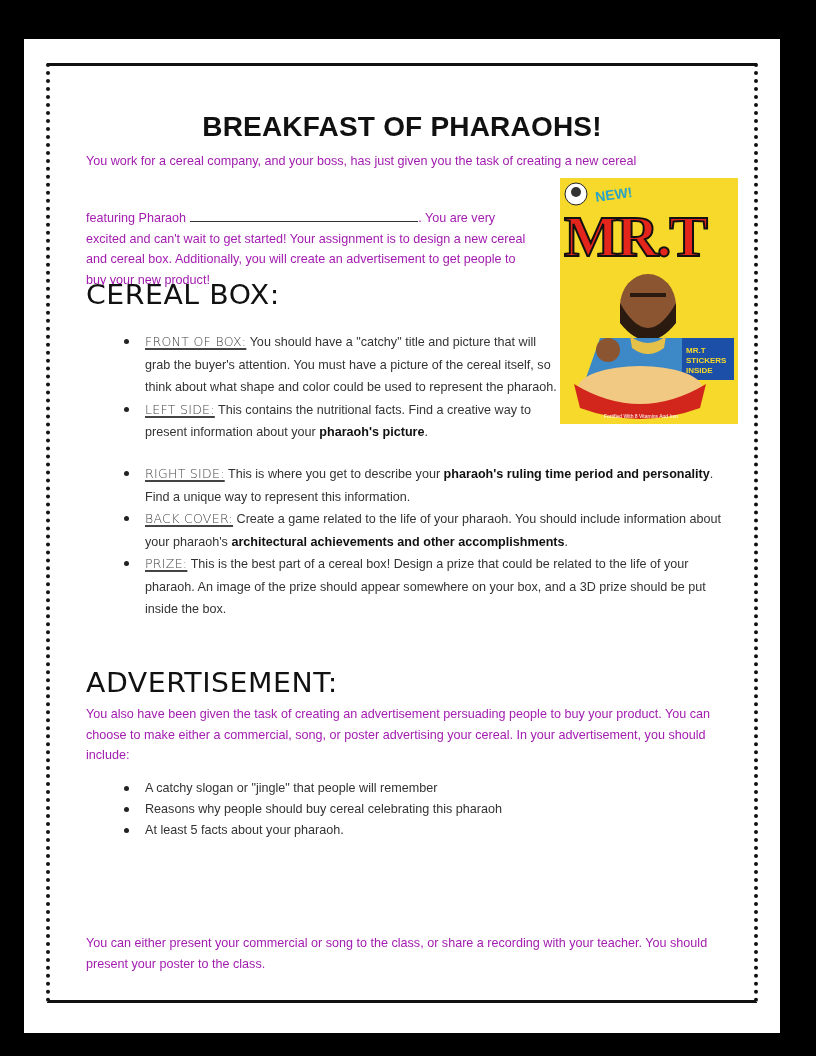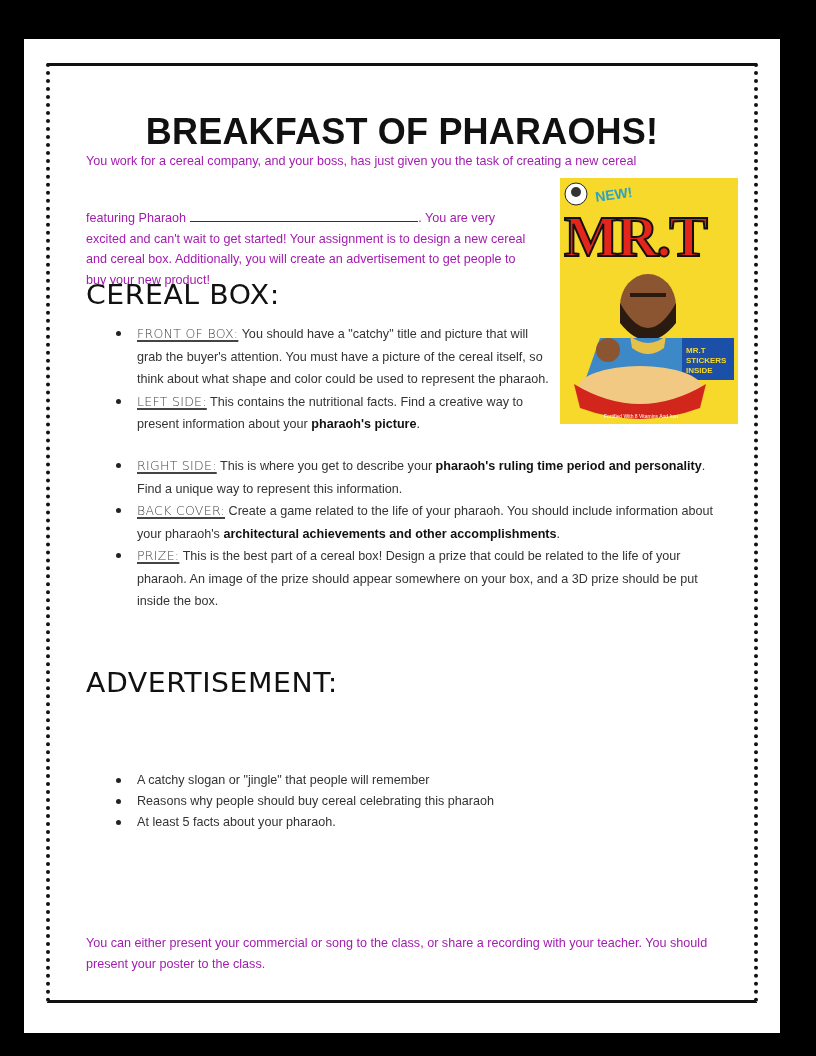--- a/index.html
+++ b/index.html
@@ -15,37 +15,37 @@
   }
   .frame {
     position: absolute; left: 22px; top: 24px;
     width: 712px; height: 940px;
     border-top: 3px solid #111; border-bottom: 3px solid #111;
     border-left: 4px dotted #111; border-right: 4px dotted #111;
     box-sizing: border-box;
   }
   .title {
     position: absolute; left: 0; width: 756px; top: 72px;
-    text-align: center; font-weight: bold; font-size: 36px;
+    text-align: center; font-weight: bold; font-size: 28px;
     color: #111; letter-spacing: 0.2px;
   }
   .body-text { font-size: 12.6px; line-height: 20.5px; color: #a21caf; }
   .intro-line1 { position: absolute; left: 62px; top: 112px; width: 650px; }
   .intro-rest { position: absolute; left: 62px; top: 133px; width: 450px; margin-top: 36px; }
   .blank { display: inline-block; width: 228px; border-bottom: 1px solid #333; height: 13px; vertical-align: baseline; margin-left: 4px; }
   .cereal-img {
     position: absolute; left: 536px; top: 139px; width: 178px; height: 246px;
     background: #f6d92a; overflow: hidden;
   }
   .section-head {
     position: absolute; left: 62px; font-size: 27px; color: #111;
     font-family: "DejaVu Sans", sans-serif; font-weight: normal;
     letter-spacing: 0.5px; transform: scaleX(1.05); transform-origin: left;
   }
-  .bullets { position: absolute; left: 88px; list-style: none; margin: 4px; padding: 0; }
+  .bullets { position: absolute; left: 88px; list-style: none; margin: 12px; padding: 0; }
   .bullets li { position: relative; padding-left: 21px; }
   .bullets li::before {
     content: ""; position: absolute; left: 0; top: 8px;
     width: 5px; height: 5px; border-radius: 50%; background: #222;
   }
   .cb-bullets li { line-height: 22.5px; font-size: 12.6px; color: #333; }
   .label {
     font-family: "DejaVu Sans", sans-serif; font-weight: 300; font-size: 12.5px;
     text-decoration: underline; text-decoration-thickness: 2px; text-underline-offset: 2px;
     color: #444; letter-spacing: 0.3px;
@@ -111,20 +111,21 @@
     <li>
       <span class="label">BACK COVER:</span><span> Create a game related to the life of your pharaoh. You should include information about your pharaoh's </span><b>architectural achievements and other accomplishments</b><span>.</span>
     </li>
     <li>
       <span class="label">PRIZE:</span><span> This is the best part of a cereal box!  Design a prize that could be related to the life of your pharaoh. An image of the prize should appear somewhere on your box, and a 3D prize should be put inside the box.</span>
     </li>
   </ul>
 
   <div class="section-head" style="top:628px;">ADVERTISEMENT:</div>
 
+  <div class="body-text ad-para">You also have been given the task of creating an advertisement persuading people to buy your product.  You can choose to make either a commercial, song, or poster advertising your cereal.  In your advertisement, you should include:</div>
 
   <ul class="bullets ad-bullets" style="width:600px;">
     <li>A catchy slogan or "jingle" that people will remember</li>
     <li>Reasons why people should buy cereal celebrating this pharaoh</li>
     <li>At least 5 facts about your pharaoh.</li>
   </ul>
 
   <div class="body-text closing">You can either present your commercial or song to the class, or share a recording with your teacher. You should present your poster to the class.</div>
 </div>
 

